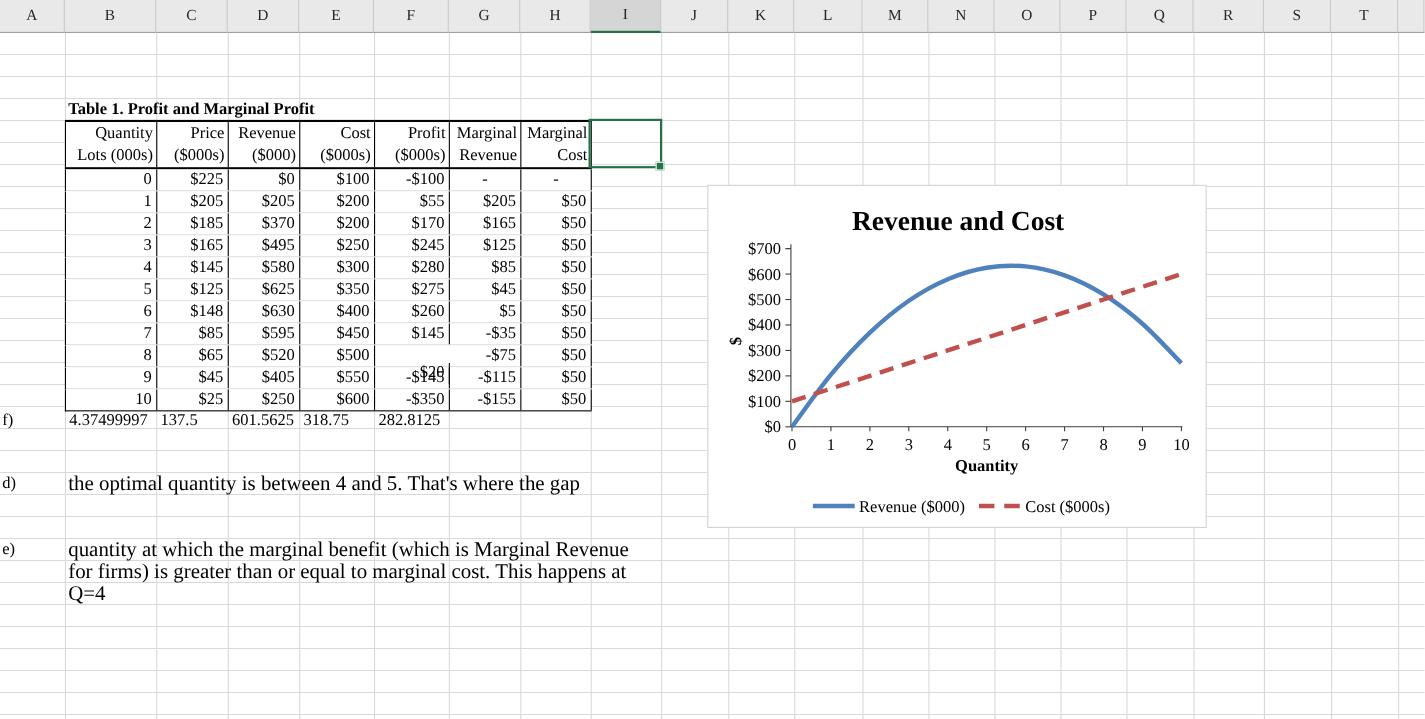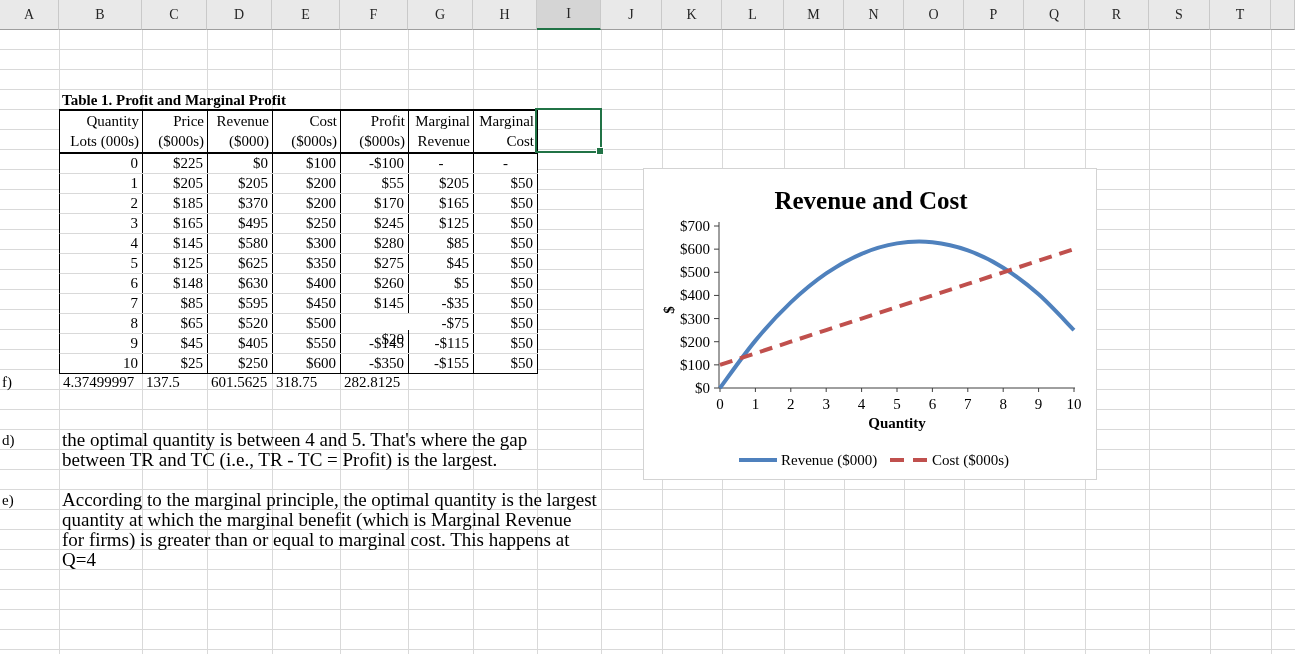--- a/index.html
+++ b/index.html
@@ -263,25 +263,23 @@
       <div class="c" style="width: 68px;">318.75</div>
       <div class="c" style="width: 68px;">282.8125</div>
       <div class="c" style="width: 65px;"></div>
       <div class="c" style="width: 64px;"></div>
     </div>
 
   <div id="notes">
       <div class="a-label" style="top: 400px;">d)</div>
       <div class="note" style="top: 400px;">
         <div>the optimal quantity is between 4 and 5. That's where the gap</div>
-        <div>between TR and TC (i.e., TR - TC = Profit) is the largest.</div>
       </div>
       <div class="a-label" style="top: 460px;">e)</div>
       <div class="note" style="top: 460px;">
-        <div>According to the marginal principle, the optimal quantity is the largest</div>
         <div>quantity at which the marginal benefit (which is Marginal Revenue</div>
         <div>for firms) is greater than or equal to marginal cost. This happens at</div>
         <div>Q=4</div>
       </div>
     </div>
 
   <div class="selbox">
     <div class="selhandle"></div>
   </div>
 

